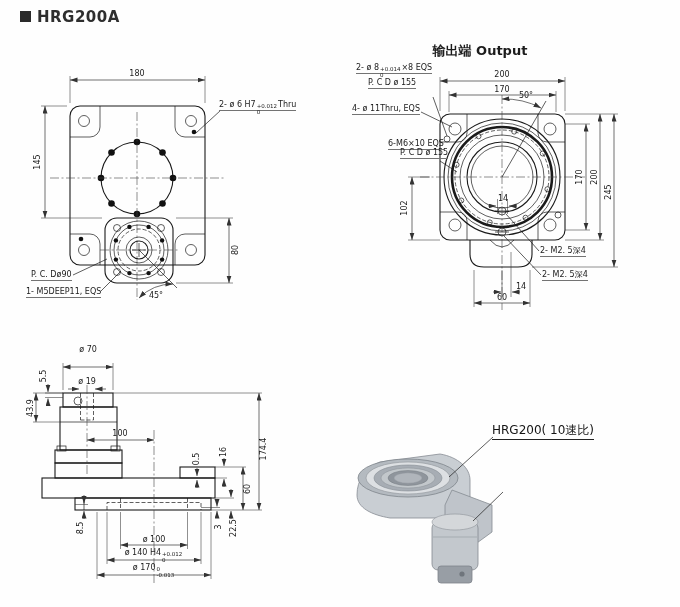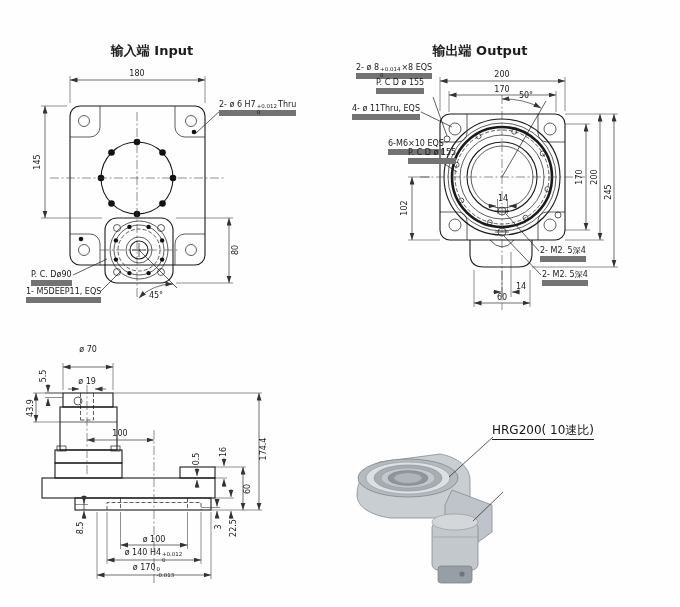--- a/index.html
+++ b/index.html
@@ -6,24 +6,24 @@
   .page{position:relative;width:680px;height:607px;background:#fefefe;overflow:hidden;
         font-family:"DejaVu Sans",sans-serif;}
   svg{position:absolute;left:0;top:0;}
   .ttl{position:absolute;left:20px;top:8px;font-size:15px;font-weight:600;color:#2e2e2e;
        letter-spacing:.5px;}
   .sq{display:inline-block;width:11px;height:11px;background:#2a2a2a;margin-right:6px;}
   .hd{position:absolute;font-size:13px;font-weight:600;color:#1c1c1c;text-align:center;width:160px;}
   .lbl{position:absolute;white-space:nowrap;color:#1a1a1a;font-size:8px;line-height:1.15;}
   .c{transform:translate(-50%,-50%);}
   .r{transform:translate(-50%,-50%) rotate(-90deg);}
-  .ul{border-bottom:6px solid #737373;padding-bottom:.5px;}
+  .ul{border-bottom:1px solid #737373;padding-bottom:.5px;}
   .ts{display:inline-flex;flex-direction:column;line-height:1;font-size:5.5px;
       vertical-align:-1px;margin:0 1px;}
-  .ind{margin-left:20px;}
+  .ind{margin-left:12px;}
   .iso-lbl{font-size:12px;color:#141414;border-bottom:1px solid #222;padding-bottom:1px;text-align:right;}
 </style>
 </head>
 <body>
 
 <div class="page">
 
 <svg width="680" height="607" viewBox="0 0 680 607">
   <defs>
     <marker id="ae" orient="auto" refX="7.5" refY="2.5" markerWidth="9" markerHeight="6" markerUnits="userSpaceOnUse">
@@ -263,22 +263,22 @@
     <rect x="432" y="522" width="46" height="48" rx="6" fill="#c3c8cd" stroke="#84898f" stroke-width=".8"></rect>
     <ellipse cx="455" cy="522" rx="23" ry="8" fill="#d4d7da" stroke="#8b9197" stroke-width=".6"></ellipse>
     <line x1="433" y1="537" x2="477" y2="537" stroke="#9aa0a7" stroke-width=".7"></line>
     <rect x="438" y="566" width="34" height="17" rx="3" fill="#989ea5" stroke="#7d838a" stroke-width=".8"></rect>
     <circle cx="462" cy="574" r="2.6" fill="#6f757c"></circle>
     <path class="t" d="M493,437 L449,477"></path>
     <path class="t" d="M503,492 L473,521"></path>
   </g>
 </svg>
 
-
-<div class="hd" style="left:72px;top:42px">输入端 Input</div>
+<div class="ttl"><span class="sq"></span><span>HRG200A</span></div>
+
 <div class="hd" style="left:400px;top:42px">输出端 Output</div>
 
 <div class="lbl c" style="left:137px;top:74px">180</div>
 <div class="lbl r" style="left:38px;top:162px">145</div>
 <div class="lbl r" style="left:236px;top:250px">80</div>
 <div class="lbl" style="left:219px;top:100px"><span class="ul"><span>2- ø 6 H7</span><span class="ts">
           <span>+0.012</span>
           <span>0</span>
         </span><span>Thru</span></span></div>
 <div class="lbl" style="left:31px;top:270px"><span class="ul">P. C. Dø90</span></div>

